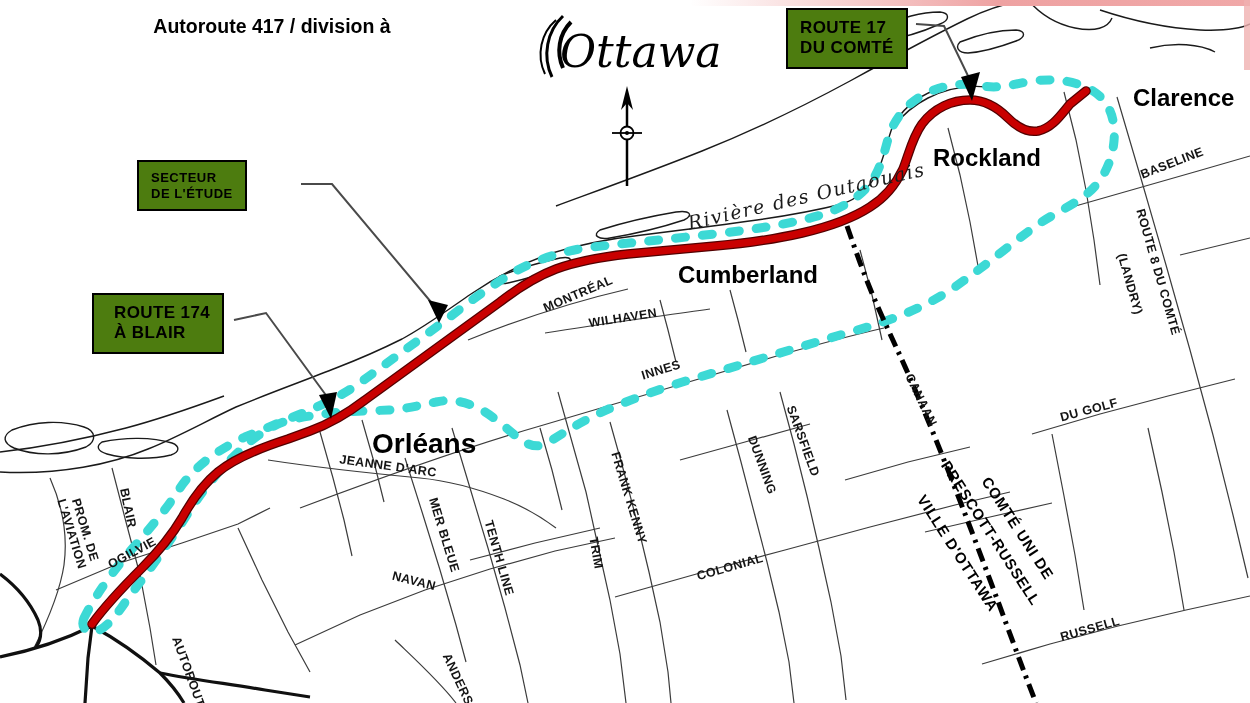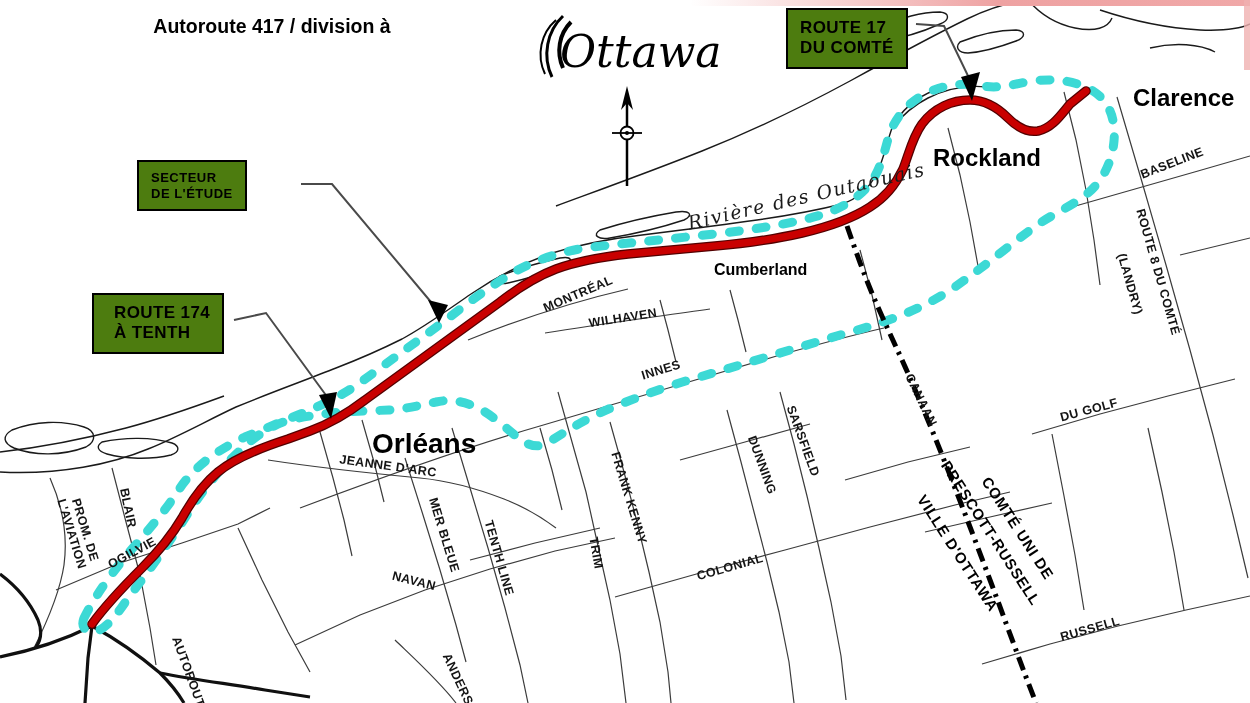--- a/index.html
+++ b/index.html
@@ -144,29 +144,29 @@
   <div class="abs title-block">
     <div class="title-l2">Autoroute 417 / division à</div>
   </div>
 
   <div class="abs callout co-lg" style="left:137px;top:160px;">
     <div>SECTEUR</div>
     <div>DE L'ÉTUDE</div>
   </div>
   <div class="abs callout co-md" style="left:92px;top:293px;padding-left:20px;">
     <div>ROUTE 174</div>
-    <div>À TENTH</div>
+    <div>À BLAIR</div>
   </div>
   <div class="abs callout co-md" style="left:786px;top:8px;">
     <div>ROUTE 17</div>
     <div>DU COMTÉ</div>
   </div>
 
   <div class="abs place" style="left:372px;top:428px;font-size:28px;">Orléans</div>
-  <div class="abs place" style="left:678px;top:261px;font-size:16px;margin-left:36px;">Cumberland</div>
+  <div class="abs place" style="left:678px;top:261px;font-size:24px;">Cumberland</div>
   <div class="abs place" style="left:933px;top:144px;font-size:24px;">Rockland</div>
   <div class="abs place" style="left:1133px;top:84px;font-size:24px;">Clarence</div>
 
   <div class="abs river" style="left:688px;top:212px;transform:rotate(-13deg);">Rivière des Outaouais</div>
 
   <div class="abs rl rl2" style="left:78px;top:532px;transform:translate(-50%,-50%) rotate(73deg);">
     <div>PROM. DE</div>
     <div>L'AVIATION</div>
   </div>
   <div class="abs rl" style="left:128px;top:508px;transform:translate(-50%,-50%) rotate(78deg);">BLAIR</div>

